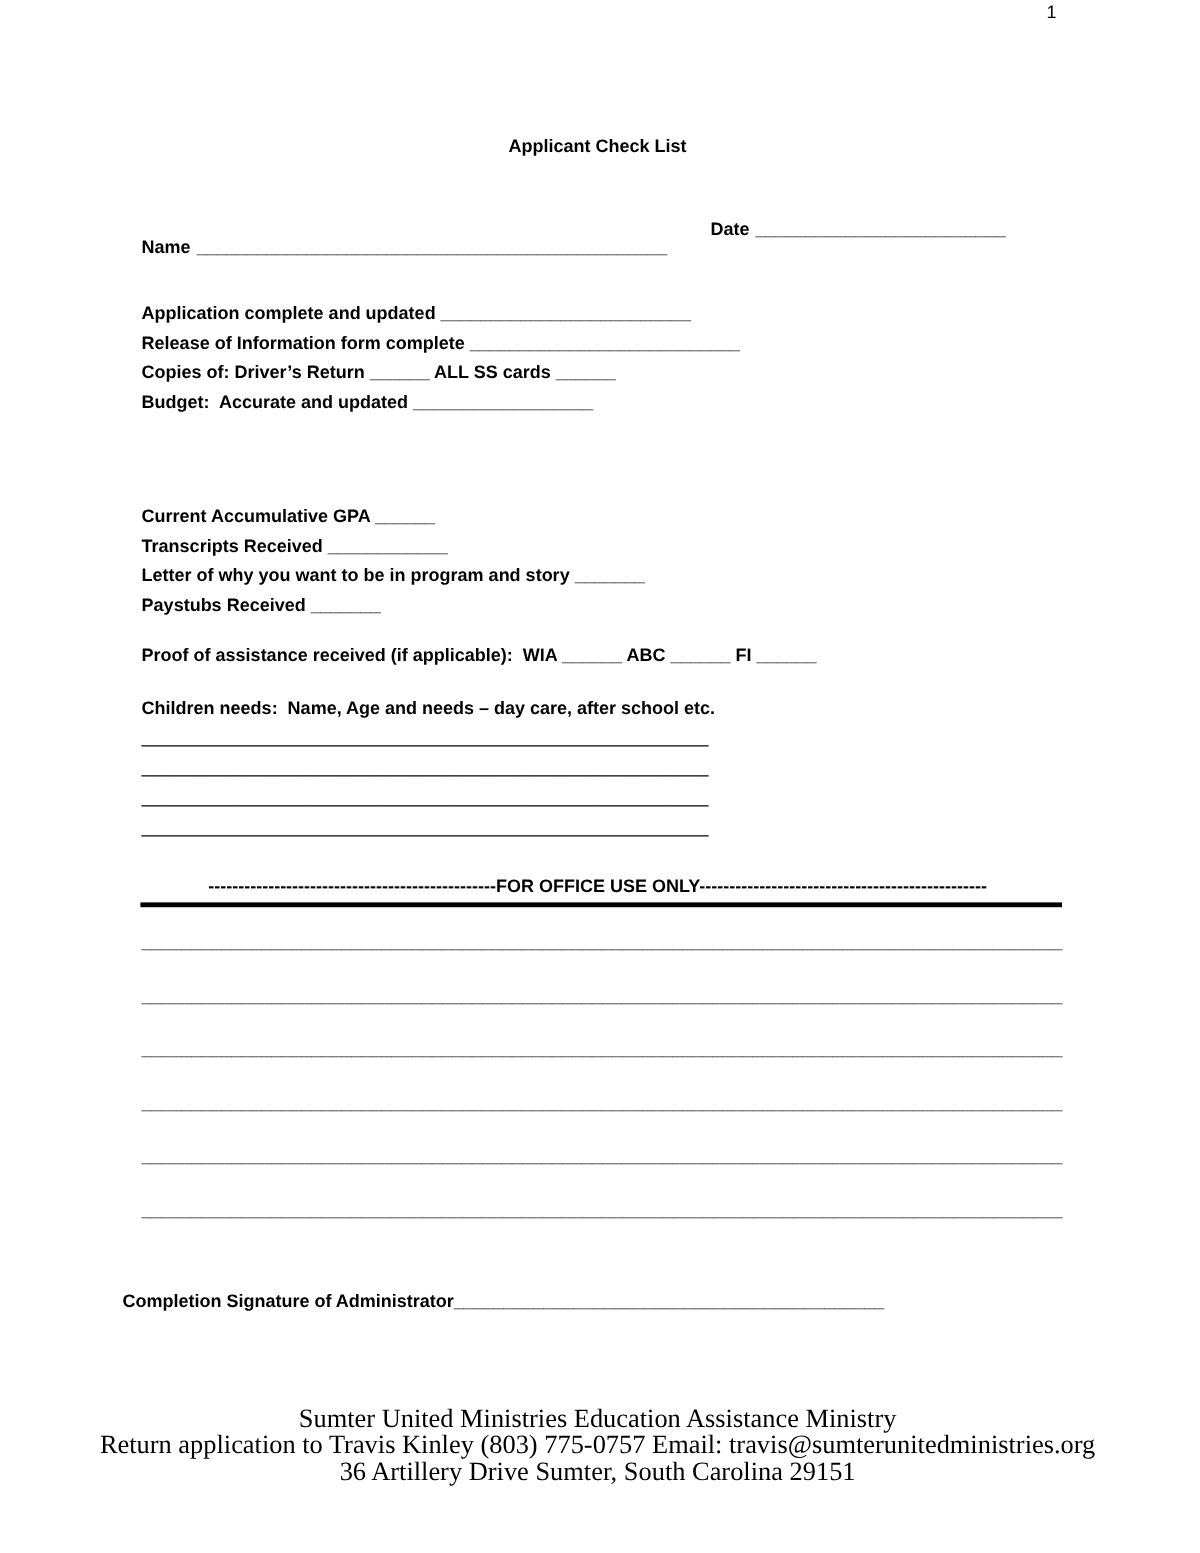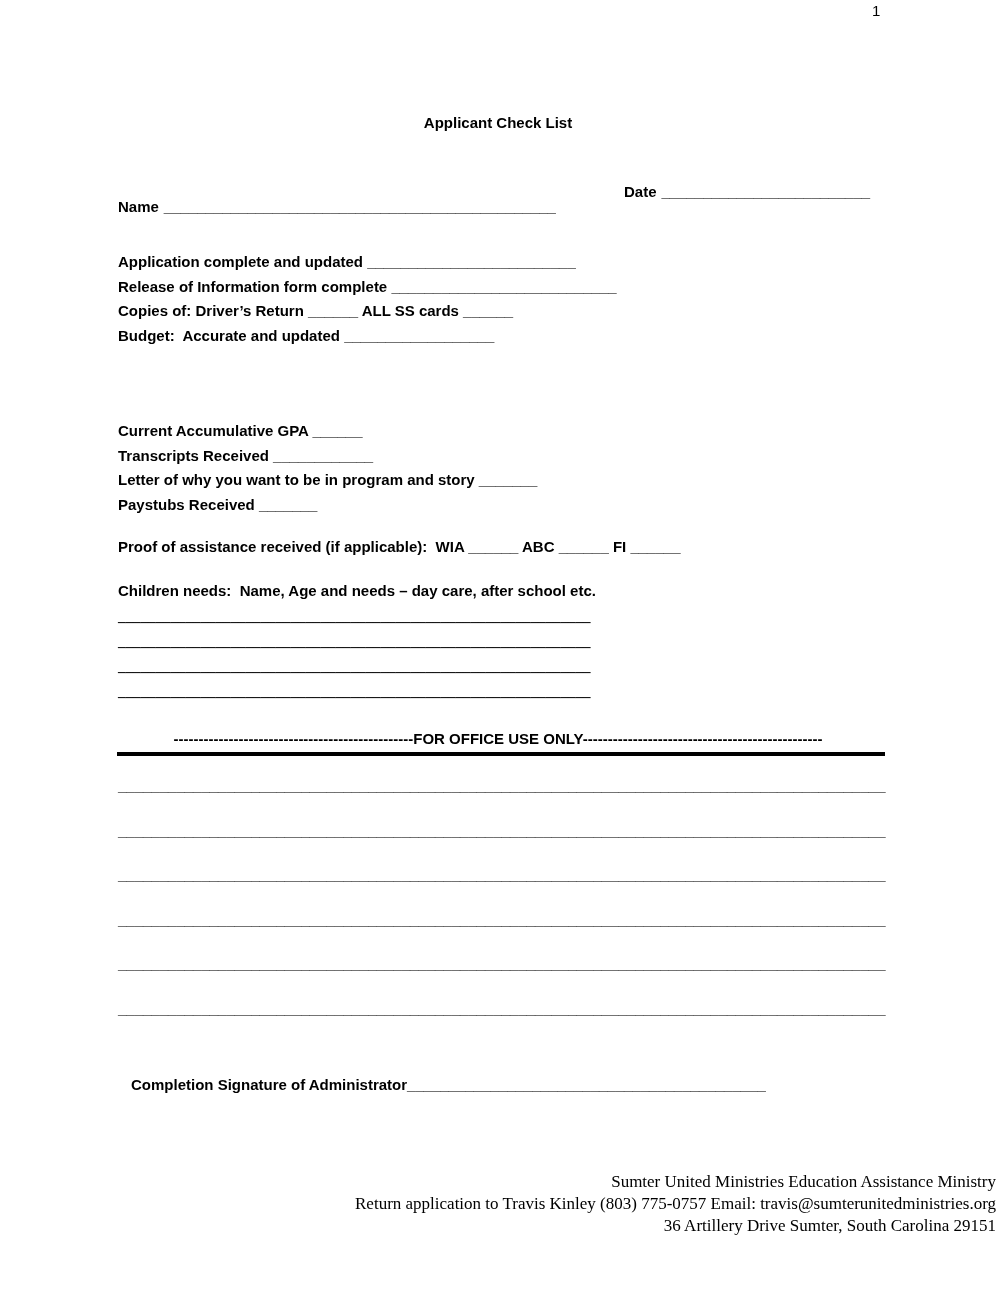--- a/index.html
+++ b/index.html
@@ -19,38 +19,37 @@
   .lh24 { line-height:24.5px; }
   .lh25 { line-height:25px;font-family:Liberation Serif, serif; }
   .lh44 { line-height:44.5px; }
   .centered { left:0; width:996px; text-align:center; }
   .pagenum { font-weight:normal; font-size:15px; }
   .gap { display:inline-block; width:5px; }
   .rule { background:#000000; }
   .footer {
     font-family:"Liberation Serif", serif;
     font-weight:normal;
-    font-size:17px;
+    font-size:22px;
     line-height:22px;
-    text-align:right;
   }
 </style>
 </head>
 <body>
 
 <div class="page">
 
   <div class="abs pagenum" style="top:2px; left:872px;">1</div>
 
   <div class="abs centered" style="top:114px;">Applicant Check List</div>
 
   <div class="abs" style="top:198px; left:118px;">
     <span class="line">Name</span><span class="gap"></span><span class="line">_______________________________________________</span>
   </div>
-  <div class="abs" style="top:183px; left:592px;margin-left:32px;">
+  <div class="abs" style="top:183px; left:592px;">
     <span class="line">Date</span><span class="gap"></span><span class="line">_________________________</span>
   </div>
 
   <div class="abs" style="top:250px; left:118px;">
     <div class="line lh24">Application complete and updated _________________________</div>
     <div class="line lh24">Release of Information form complete ___________________________</div>
     <div class="line lh24">Copies of: Driver’s Return ______ ALL SS cards ______</div>
     <div class="line lh24">Budget:  Accurate and updated __________________</div>
   </div>
 
@@ -78,21 +77,21 @@
 
   <div class="abs" style="top:764px; left:118px;">
     <div class="line lh44">____________________________________________________________________________________________</div>
     <div class="line lh44">____________________________________________________________________________________________</div>
     <div class="line lh44">____________________________________________________________________________________________</div>
     <div class="line lh44">____________________________________________________________________________________________</div>
     <div class="line lh44">____________________________________________________________________________________________</div>
     <div class="line lh44">____________________________________________________________________________________________</div>
   </div>
 
-  <div class="abs line" style="top:1076px; left:131px;">Completion Signature of Administrator___________________________________________</div>
+  <div class="abs line" style="top:1076px; left:102px;">Completion Signature of Administrator___________________________________________</div>
 
   <div class="abs centered footer" style="top:1171px;">
     <div>Sumter United Ministries Education Assistance Ministry</div>
     <div>Return application to Travis Kinley (803) 775-0757 Email: travis@sumterunitedministries.org</div>
     <div>36 Artillery Drive Sumter, South Carolina 29151</div>
   </div>
 
 </div>
 
 </body></html>

